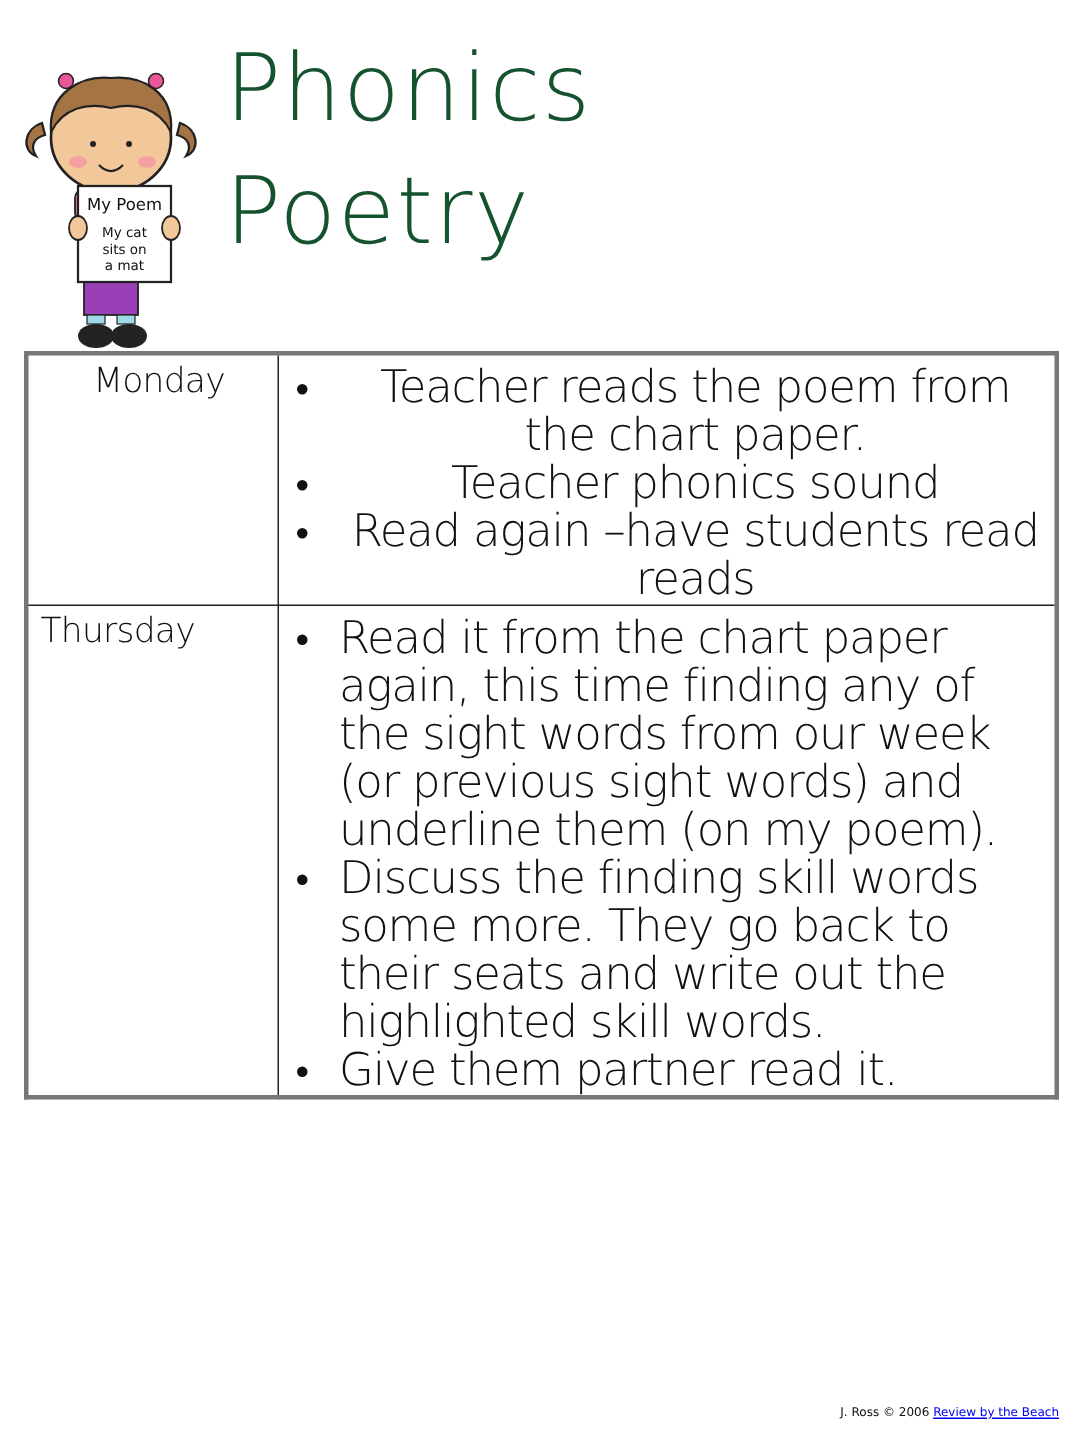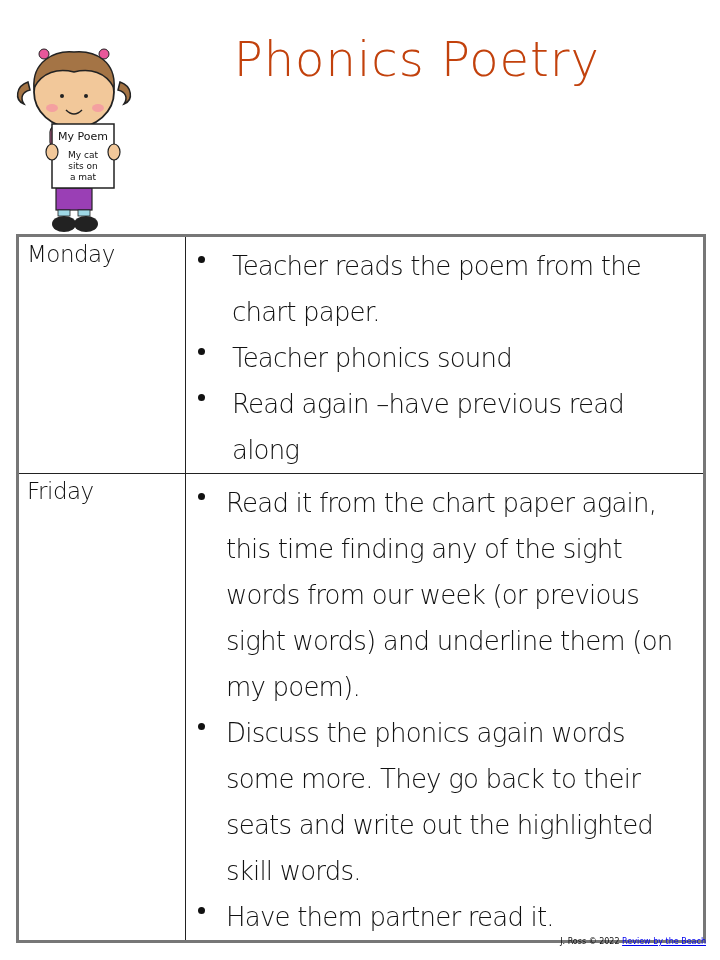--- a/index.html
+++ b/index.html
@@ -2,47 +2,47 @@
 <html><head>
   <meta charset="utf-8">
   <style>
     html, body { margin: 0; padding: 0; }
     body {
       width: 720px; height: 960px; background: #ffffff; position: relative; overflow: hidden;
       font-family: "DejaVu Sans", sans-serif; color: #111;
     }
     .title {
       position: absolute; left: 150px; top: 18px; width: 450px;
-      text-align: right; font-family: "DejaVu Sans", sans-serif; font-weight: 300;
-      font-size: 48px; line-height: 82px; letter-spacing: 1px; color: #c2410c;
+      text-align: left; font-family: "DejaVu Sans", sans-serif; font-weight: 300;
+      font-size: 62px; line-height: 82px; letter-spacing: 1px; color: #14532d;
     }
     .illustration { position: absolute; left: 14px; top: 42px; width: 120px; height: 194px; }
     table.schedule {
       position: absolute; left: 16px; top: 234px; width: 690px;
       border-collapse: collapse; table-layout: fixed;
       border-left: 3px solid #777; border-right: 3px solid #777; border-top: 3px solid #777; border-bottom: 3px solid #777;
     }
     table.schedule td { vertical-align: top; border: 1.5px solid #222; padding: 0; }
     td.day {
       width: 158px; padding: 4px 0 0 8px !important;
       font-family: "DejaVu Sans", sans-serif; font-weight: 300; font-size: 23px; color: #111;
       letter-spacing: -0.5px;
     }
     td.tasks { padding: 6px 8px 0 0 !important; }
     ul { margin: 0; padding: 0; list-style: none; }
     li {
       position: relative; padding-left: 40px;
-      font-family: "DejaVu Sans", sans-serif; font-weight: 300; font-size: 26px; line-height: 46px;
+      font-family: "DejaVu Sans", sans-serif; font-weight: 300; font-size: 30px; line-height: 32px;
       letter-spacing: -0.8px; color: #111;
     }
     li::before {
       content: ""; position: absolute; left: 12px; top: 13px; width: 7px; height: 7px;
       border-radius: 50%; background: #111;
     }
-    .row-mon td { height: 152px; }
+    .row-mon td { height: 152px; text-align: center; }
     .row-tue td { height: 224px; }
     .row-wed td { height: 312px; }
     .row-mon li { padding-left: 46px; }
     .footer {
       position: absolute; right: 14px; top: 937px; font-size: 8px;
       font-family: "DejaVu Sans", sans-serif; color: #111;
     }
     .footer a { color: #0000ee; text-decoration: underline; }
   </style>
 </head>
@@ -92,32 +92,32 @@
 </svg>
 
 <table class="schedule">
   <tbody>
       <tr class="row-mon">
     <td class="day">Monday</td>
     <td class="tasks">
       <ul>
         <li>Teacher reads the poem from the chart paper.</li>
         <li>Teacher phonics sound</li>
-        <li>Read again –have previous read along</li>
+        <li>Read again –have students read reads</li>
       </ul>
     </td>
   </tr>
   <tr class="row-wed">
-    <td class="day">Friday</td>
+    <td class="day">Thursday</td>
     <td class="tasks">
       <ul>
         <li>Read it from the chart paper again, this time finding any of the sight words from our week (or previous sight words) and underline them (on my poem).</li>
-        <li>Discuss the phonics again words some more.  They go back to their seats and write out the highlighted skill words.</li>
-        <li>Have them partner read it.</li>
+        <li>Discuss the finding skill words some more.  They go back to their seats and write out the highlighted skill words.</li>
+        <li>Give them partner read it.</li>
       </ul>
     </td>
   </tr>
 </tbody>
   </table>
 
 <div class="footer">
-  <span>J. Ross © 2022 </span><a>Review by the Beach</a>
+  <span>J. Ross © 2006 </span><a>Review by the Beach</a>
 </div>
 
 </body></html>

